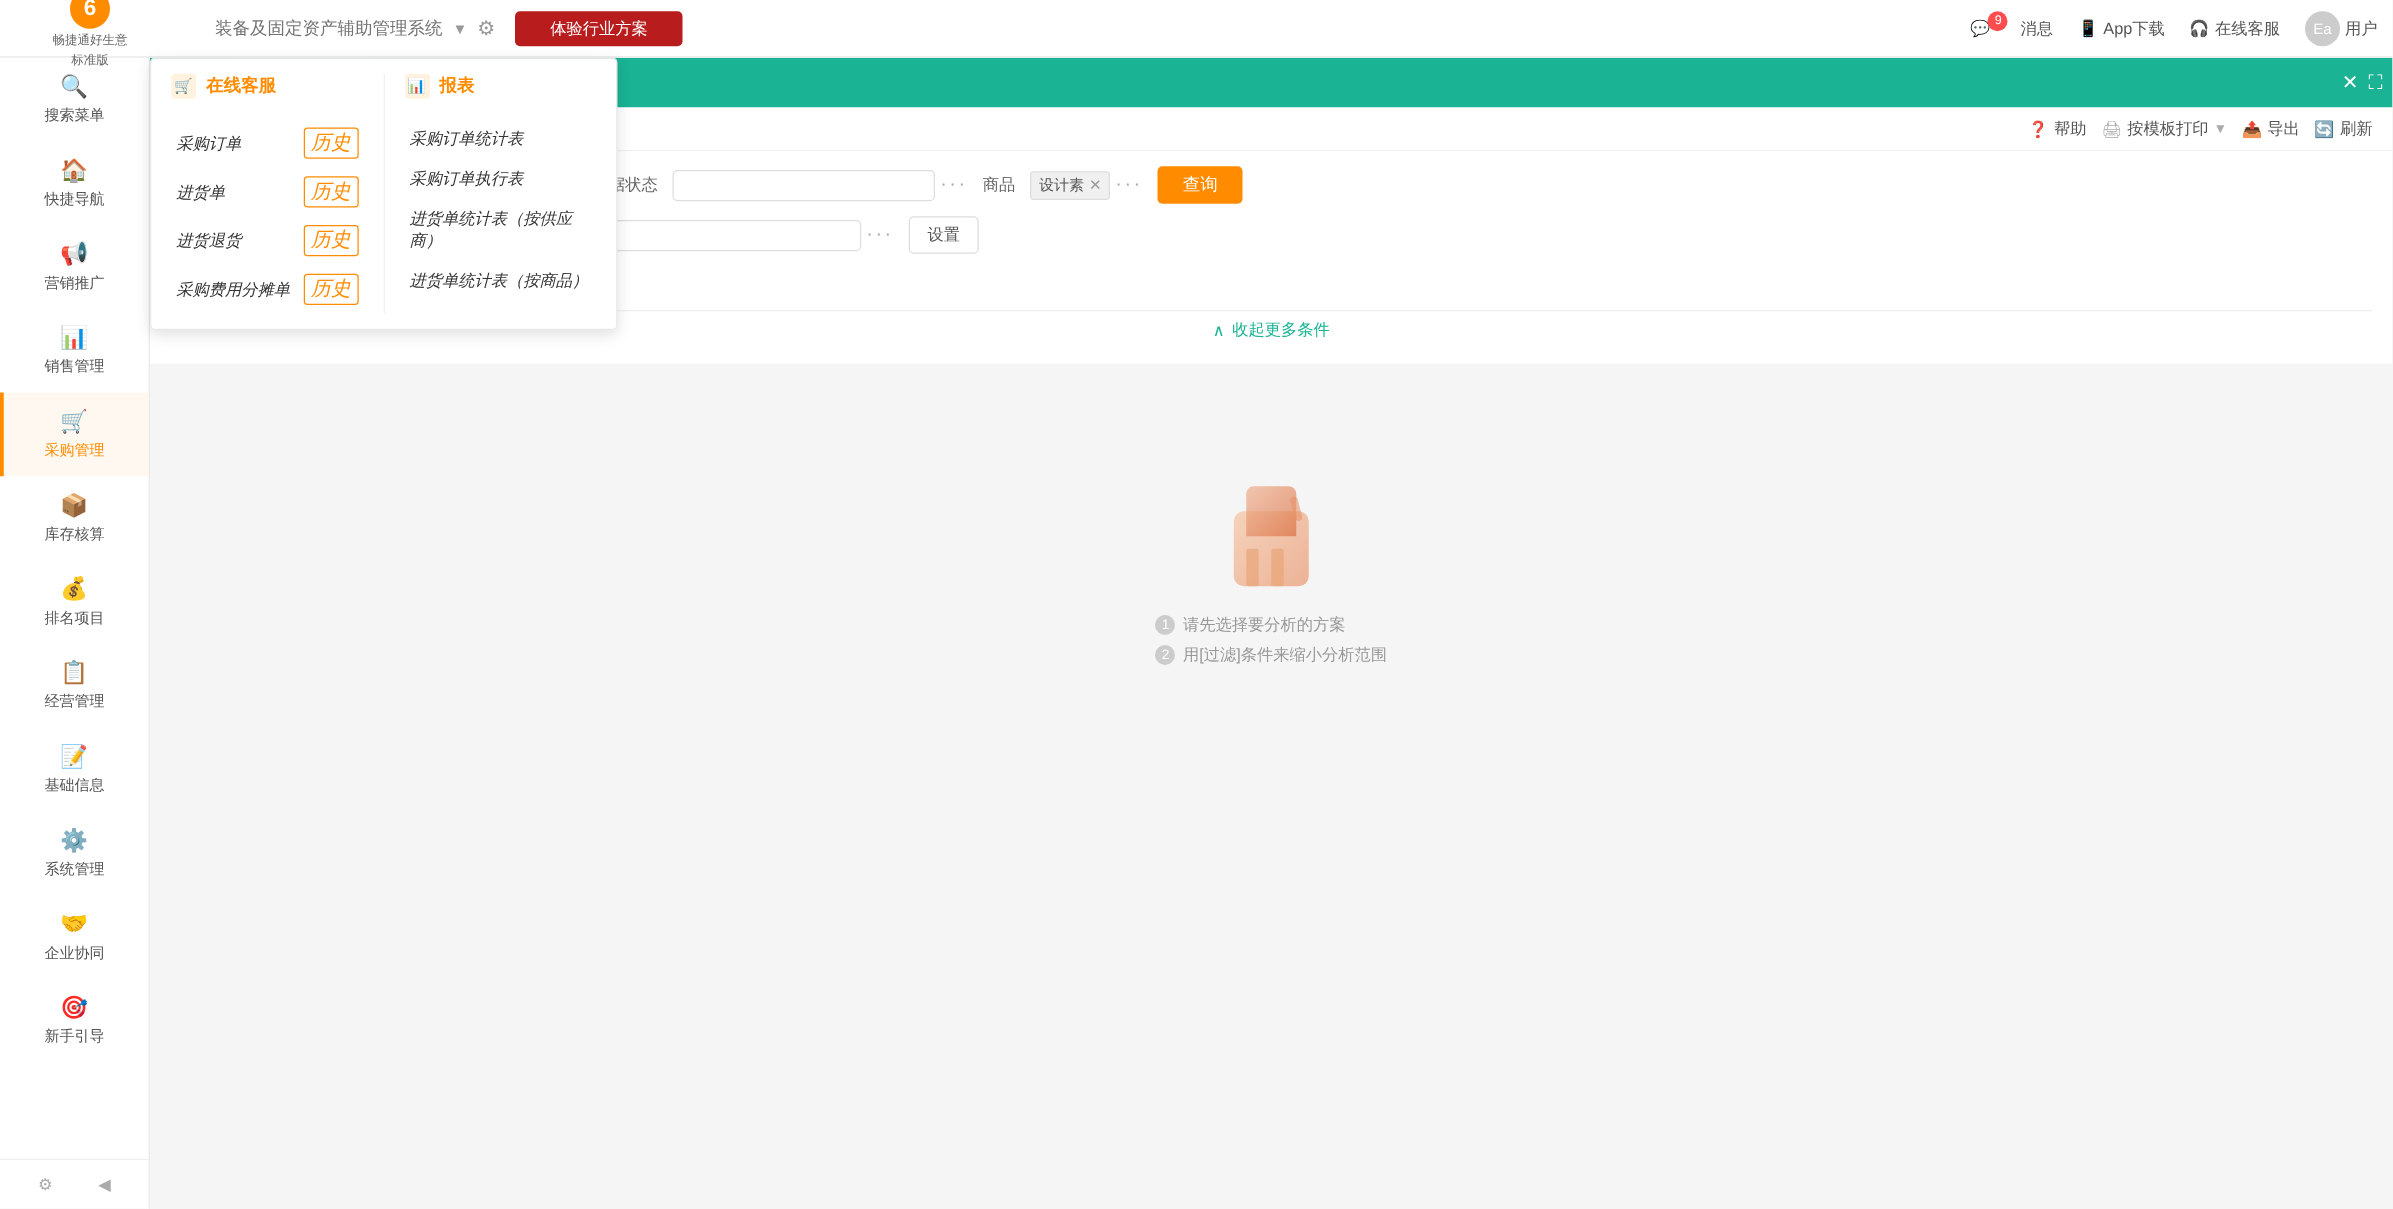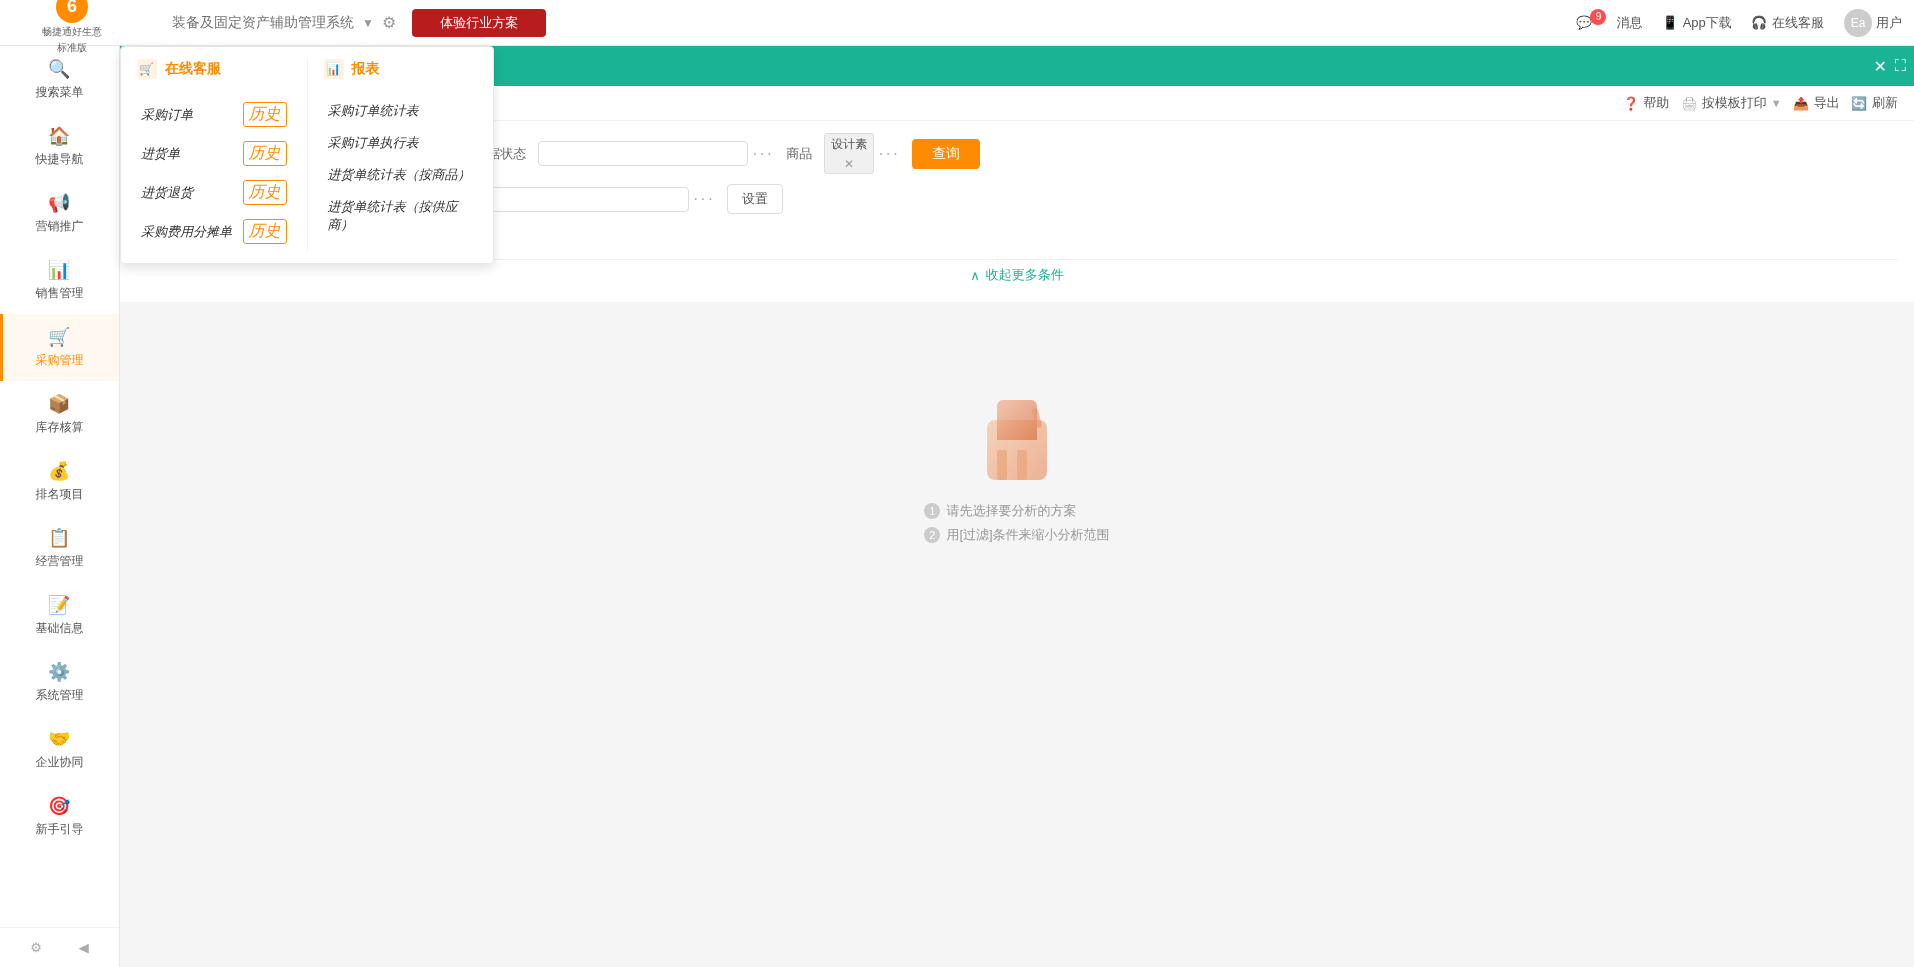--- a/index.html
+++ b/index.html
@@ -264,21 +264,20 @@
     .tag {
       background: #f0f0f0;
       border: 1px solid #ddd;
       border-radius: 3px;
       padding: 2px 6px;
       font-size: 12px;
       color: #555;
       display: flex;
       align-items: center;
       gap: 4px;
-      flex-direction: column;
     }
     .tag-close { cursor: pointer; color: #999; }
     .query-btn {
       background: #ff8c00;
       color: #fff;
       border: none;
       border-radius: 4px;
       padding: 6px 20px;
       font-size: 14px;
       cursor: pointer;
@@ -630,21 +629,21 @@
         <div class="menu-section-icon">📊</div>
         <span>报表</span>
       </div>
       <div class="menu-item">
         <span>采购订单统计表</span>
       </div>
       <div class="menu-item">
         <span>采购订单执行表</span>
       </div>
       <div class="menu-item">
+        <span>进货单统计表（按供应商）</span>
+      </div>
+      <div class="menu-item">
         <span>进货单统计表（按商品）</span>
-      </div>
-      <div class="menu-item">
-        <span>进货单统计表（按供应商）</span>
       </div>
     </div>
 
   </div>
 </div>
 
 </body></html>

